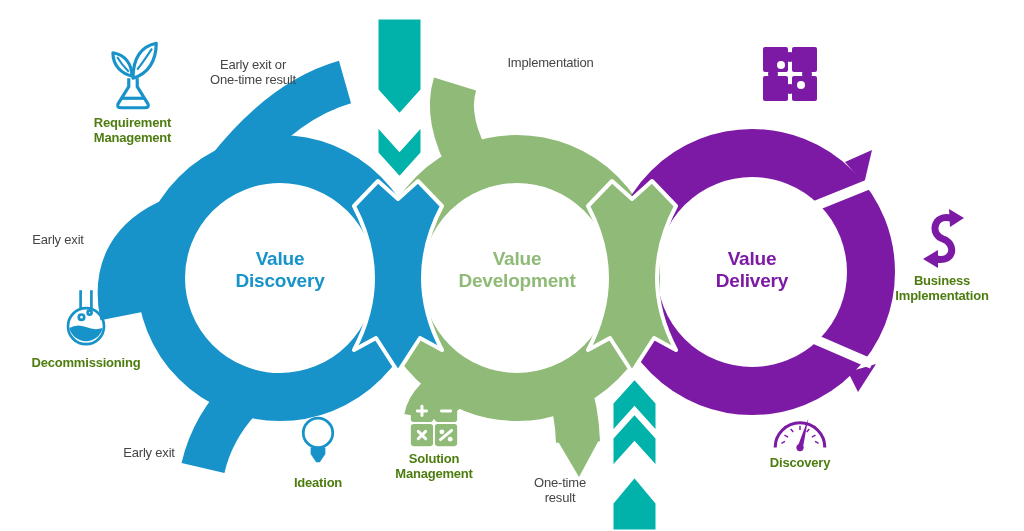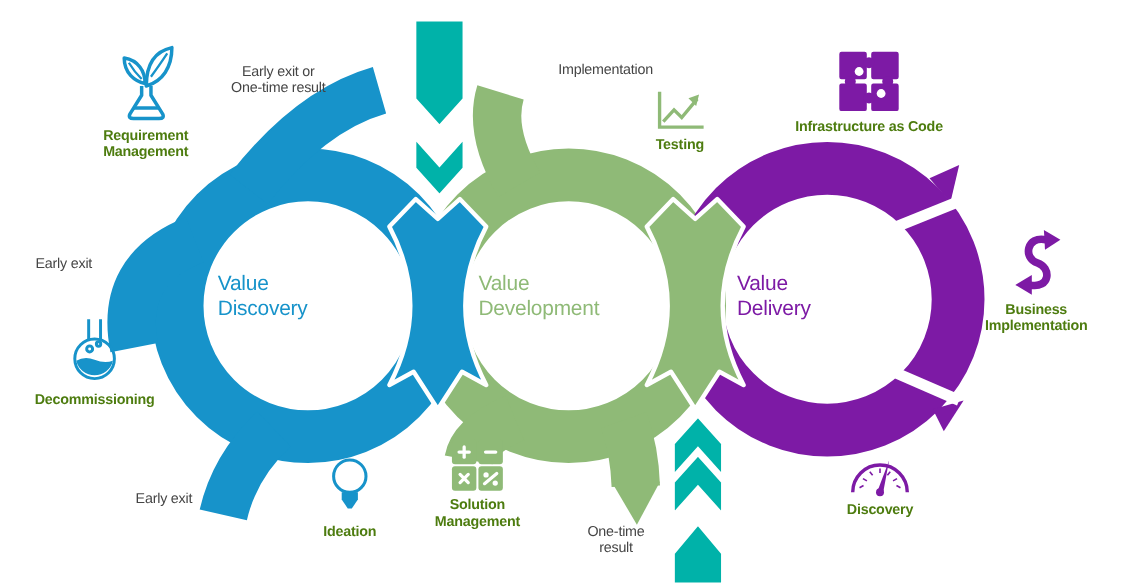--- a/index.html
+++ b/index.html
@@ -3,21 +3,21 @@
 <meta charset="utf-8">
 <style>
   html,body{margin:0;padding:0;background:#fff;}
   #stage{position:relative;width:1024px;height:531px;background:#ffffff;overflow:hidden;
          font-family:"Liberation Sans",sans-serif;}
   #rings{position:absolute;left:0;top:0;}
   .ann{position:absolute;text-align:center;}
   .ann .txt{white-space:pre-line;font-size:13px;line-height:1.14;letter-spacing:-0.2px;color:#454545;}
   .ann.bold .txt{font-weight:700;color:#4d7c0f;}
   .ico{display:block;margin:0 auto 4px auto;}
-  .center-label{position:absolute;text-align:left;font-weight:400;font-size:19px;
+  .center-label{position:absolute;text-align:center;font-weight:700;font-size:19px;
                 line-height:1.18;white-space:pre-line;letter-spacing:-0.2px;}
   .c-blue{color:#1793ca;}
   .c-green{color:#8fba77;}
   .c-purple{color:#7d1aa5;}
 </style>
 </head>
 <body>
 
 <div id="stage">
 
@@ -86,43 +86,34 @@
 
   <div class="ann" style="left:183px;top:58px;width:140px;">
     <div class="txt">Early exit or
 One-time result</div>
   </div>
 
   <div class="ann" style="left:468px;top:56px;width:165px;">
     <div class="txt">Implementation</div>
   </div>
 
-  <div class="ann bold" style="left:572px;top:78px;width:92px;">
-    <svg class="ico" width="50" height="42" viewBox="0 0 54 48" fill="none" stroke="#8fba77" stroke-width="3.5" stroke-linecap="square">
-      <path d="M6,8 V43 H50"></path>
-      <path d="M11,36 L21,25 L29,33 L44,15"></path>
-      <polygon points="47,9 36,13 44,21" fill="#8fba77" stroke="none"></polygon>
-    </svg>
-    <div class="txt">Testing</div>
-  </div>
 
   <div class="ann bold" style="left:700px;top:44px;width:180px;">
     <svg class="ico" width="62" height="60" viewBox="0 0 60 60" fill="#7d1aa5">
       <rect x="3" y="3" width="25" height="25" rx="2"></rect>
       <rect x="32" y="3" width="25" height="25" rx="2"></rect>
       <rect x="3" y="32" width="25" height="25" rx="2"></rect>
       <rect x="32" y="32" width="25" height="25" rx="2"></rect>
       <circle cx="30" cy="13" r="5"></circle>
       <circle cx="47" cy="30" r="5"></circle>
       <circle cx="30" cy="45" r="5"></circle>
       <circle cx="13" cy="30" r="5"></circle>
       <circle cx="21" cy="21" r="4" fill="#ffffff"></circle>
       <circle cx="41" cy="41" r="4" fill="#ffffff"></circle>
     </svg>
-    <div class="txt">Infrastructure as Code</div>
   </div>
 
   <div class="ann bold" style="left:872px;top:206px;width:140px;">
     <svg class="ico" width="52" height="64" viewBox="0 0 50 64" fill="none" stroke="#7d1aa5" stroke-width="7" stroke-linecap="round">
       <path d="M34,12 C16,8 13,29 26,33 C39,37 38,57 19,53"></path>
       <polygon points="32,3 47,12 33,21" fill="#7d1aa5" stroke="none"></polygon>
       <polygon points="21,44 6,53 21,62" fill="#7d1aa5" stroke="none"></polygon>
     </svg>
     <div class="txt">Business
 Implementation</div>

